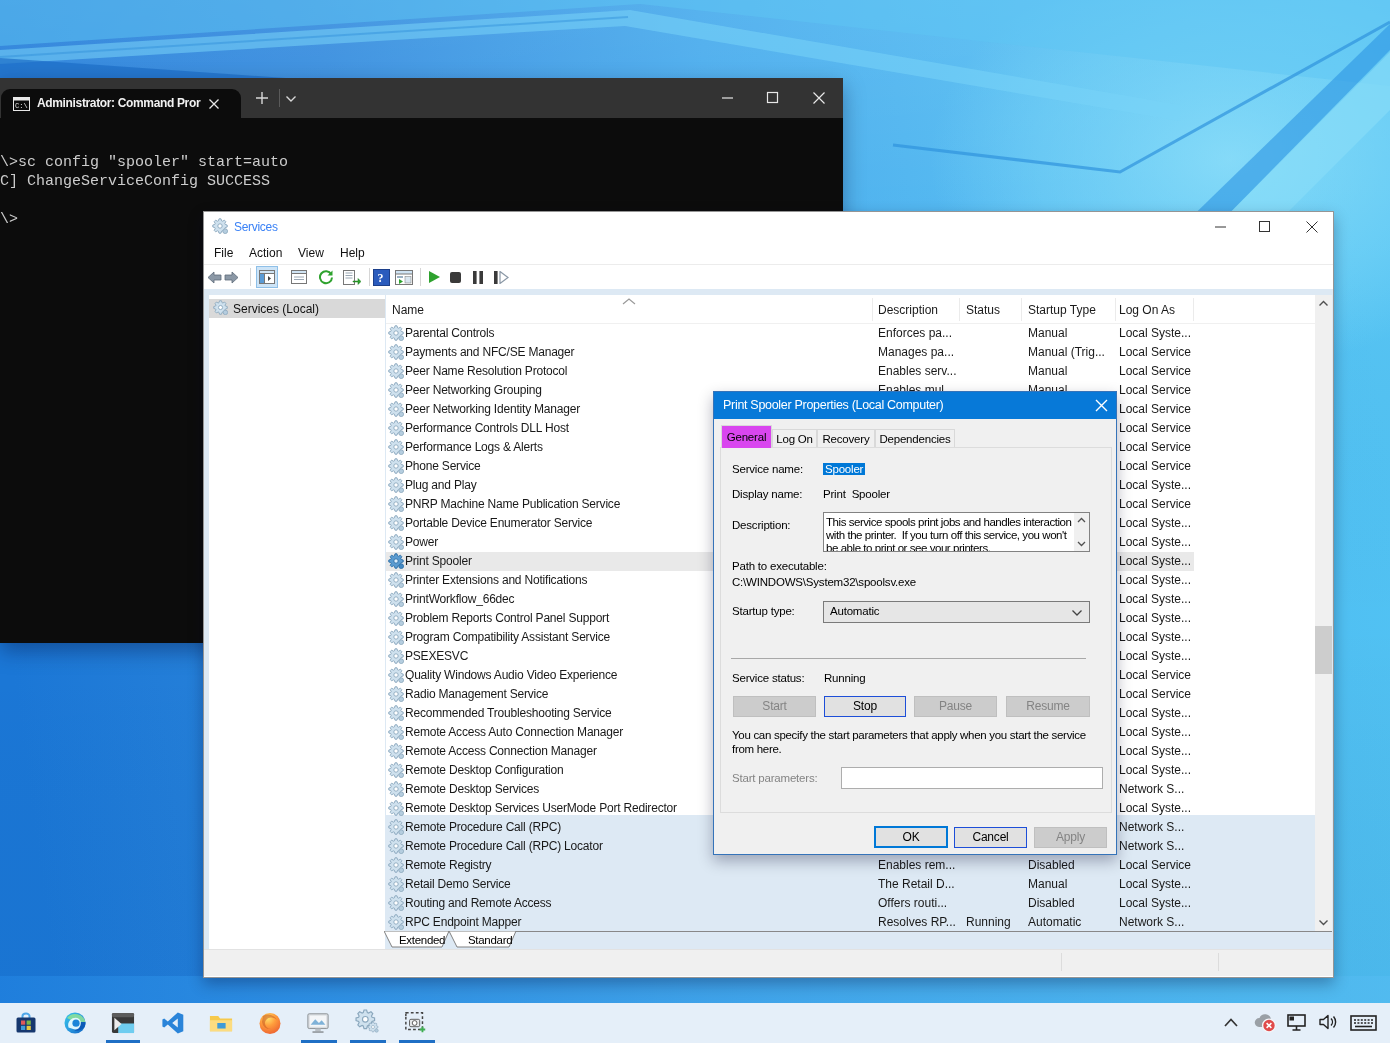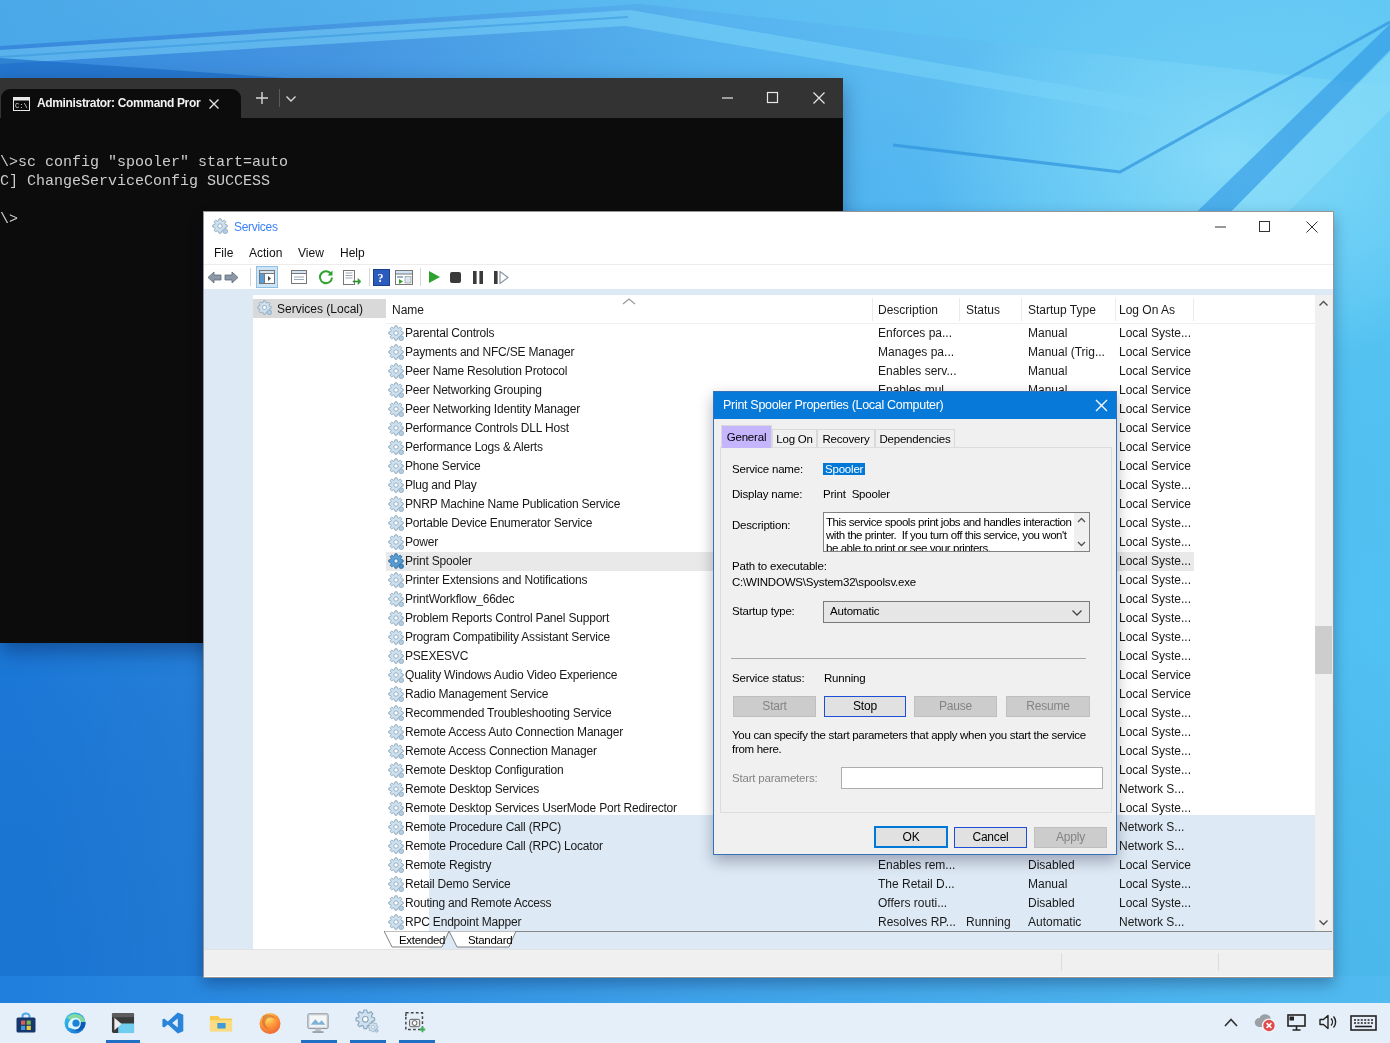--- a/index.html
+++ b/index.html
@@ -14,21 +14,21 @@
              border-radius:9px 9px 0 0; color:#fff; }
   #termtab .ttl { position:absolute; left:36px; top:7px; font-size:12px; font-weight:bold; color:#f2f2f2; letter-spacing:-0.35px; white-space:nowrap; overflow:hidden; width:168px; }
   #termbody { position:absolute; left:0; top:40px; width:843px; height:525px; background:#0c0c0c; }
   #termbody pre { position:absolute; left:0; top:35px; font-family:"Liberation Mono",monospace;
                   font-size:15px; line-height:19px; color:#cccccc; }
   .capbtn { position:absolute; top:0; width:45px; height:40px; }
   
   #svc { position:absolute; left:203px; top:211px; width:1131px; height:767px;
          background:#fff; border:1px solid #959595; box-shadow: 0 6px 14px rgba(0,0,40,.30); font-size:12px; }
   #svcpanes { position:absolute; left:0; top:77px; width:1129px; height:660px; background:#dde9f4; }
-  #svcleft  { position:absolute; left:5px; top:6px; width:176px; height:654px; background:#fff;margin-left:44px; }
+  #svcleft  { position:absolute; left:5px; top:6px; width:176px; height:654px; background:#fff; }
   #svcright { position:absolute; left:182px; top:6px; width:946px; height:520px; background:#fff; }
   #lefthl { position:absolute; left:0; top:4px; width:176px; height:19px; background:#d9d9d9; }
   #listhdr { position:absolute; left:0; top:0; width:929px; height:29px; background:#fff; border-bottom:1px solid #f0f0f0;}
   .hsep { position:absolute; top:3px; width:1px; height:23px; background:#ebebeb; }
   .row { position:absolute; left:0; width:929px; height:19px; }
   .row .nm { position:absolute; left:19px; top:2px; white-space:nowrap; color:#191919; letter-spacing:-0.2px;}
   .row .c1 { position:absolute; left:492px; top:2px; white-space:nowrap; color:#191919;}
   .row .c2 { position:absolute; left:580px; top:2px; white-space:nowrap; color:#191919;}
   .row .c3 { position:absolute; left:642px; top:2px; white-space:nowrap; color:#191919;}
   .row .c4 { position:absolute; left:733px; top:2px; white-space:nowrap; color:#191919;}
@@ -524,21 +524,21 @@
  </div>
 </div>
 
 <div id="dlg">
  <div id="dlgtitle">
    <span style="position:absolute;left:9px;top:6px;font-size:12.5px;letter-spacing:-0.3px">Print Spooler Properties (Local Computer)</span>
    <svg width="13" height="13" style="position:absolute;left:381px;top:7px" viewBox="0 0 13 13">
         <path d="M1 1 L12 12 M12 1 L1 12" stroke="#fff" stroke-width="1.4"></path>
       </svg>
  </div>
- <div class="tab" style="left:7px;top:33px;width:51px;height:23px;background:#c4b5fd;line-height:22px;z-index:2">General</div>
+ <div class="tab" style="left:7px;top:33px;width:51px;height:23px;background:#d946ef;line-height:22px;z-index:2">General</div>
  <div class="tab" style="left:58px;top:37px;width:45px;height:19px;line-height:18px">Log On</div>
  <div class="tab" style="left:103px;top:37px;width:58px;height:19px;line-height:18px">Recovery</div>
  <div class="tab" style="left:161px;top:37px;width:80px;height:19px;line-height:18px">Dependencies</div>
  <div id="dpage"></div>
  <div style="position:absolute;left:18px;top:71px">Service name:</div>
  <div style="position:absolute;left:109px;top:71px;background:#0078d7;color:#fff;padding:0 2px">Spooler</div>
  <div style="position:absolute;left:18px;top:96px">Display name:</div>
  <div style="position:absolute;left:109px;top:96px">Print&nbsp; Spooler</div>
  <div style="position:absolute;left:18px;top:127px">Description:</div>
  <div style="position:absolute;left:109px;top:120px;width:267px;height:40px;background:#fff;border:1px solid #828282;overflow:hidden">

